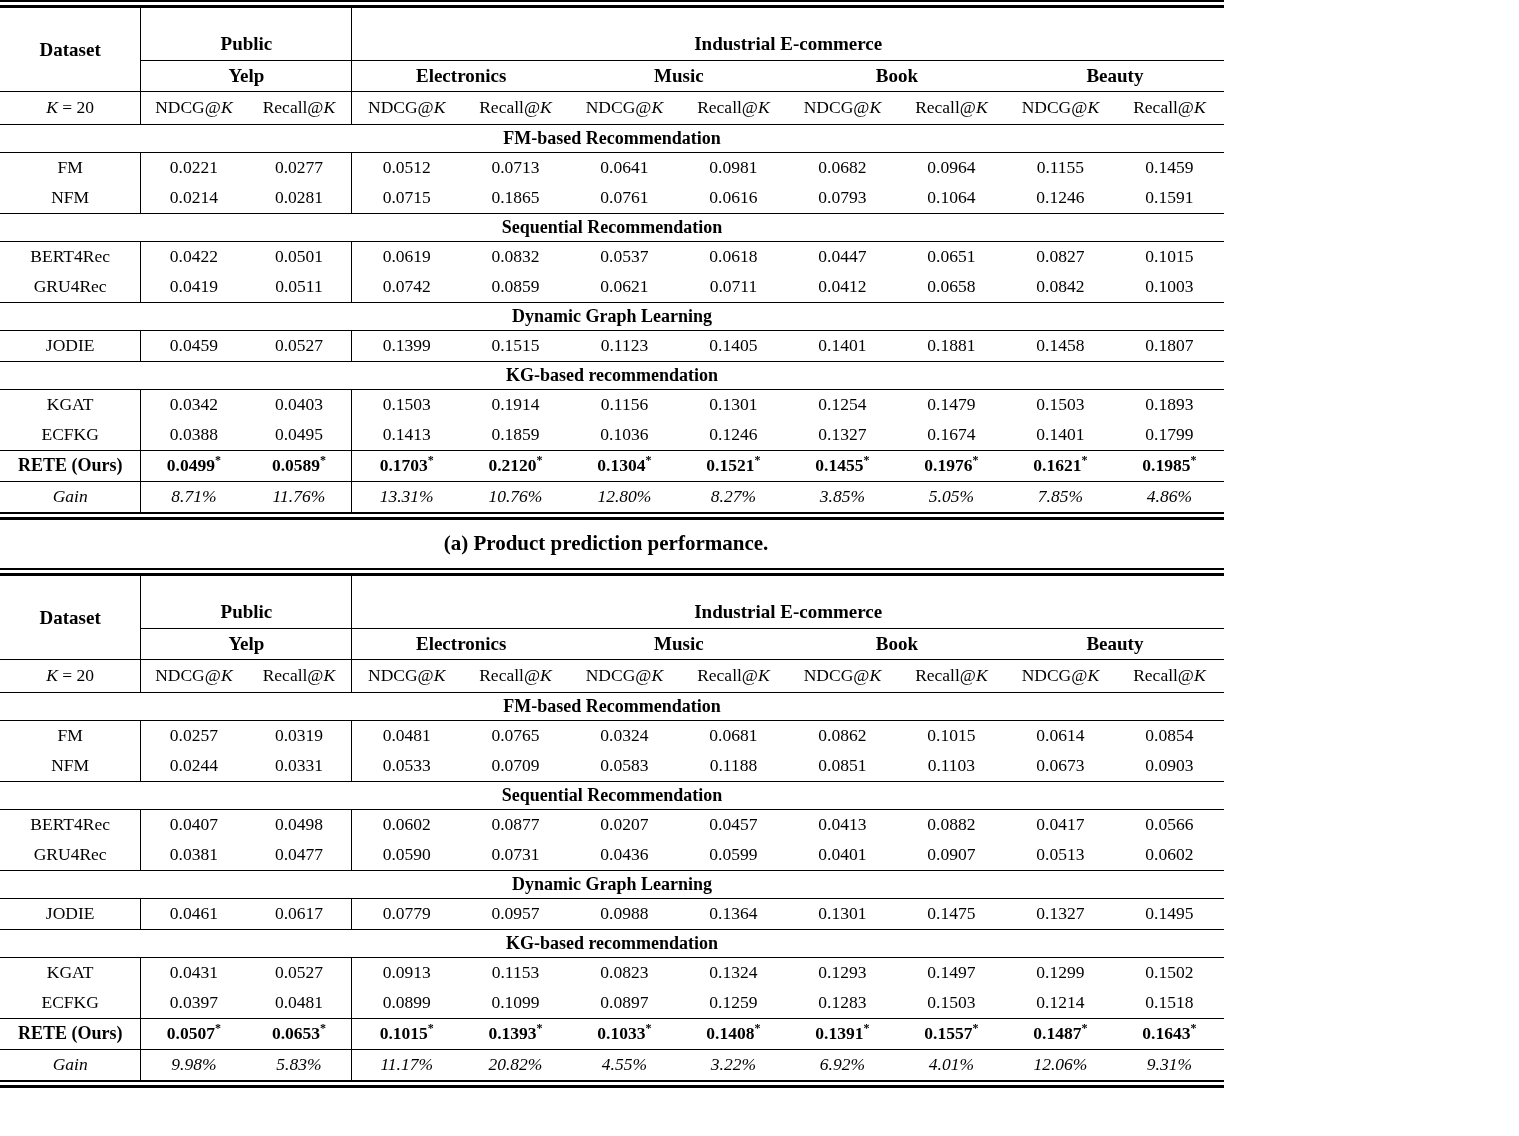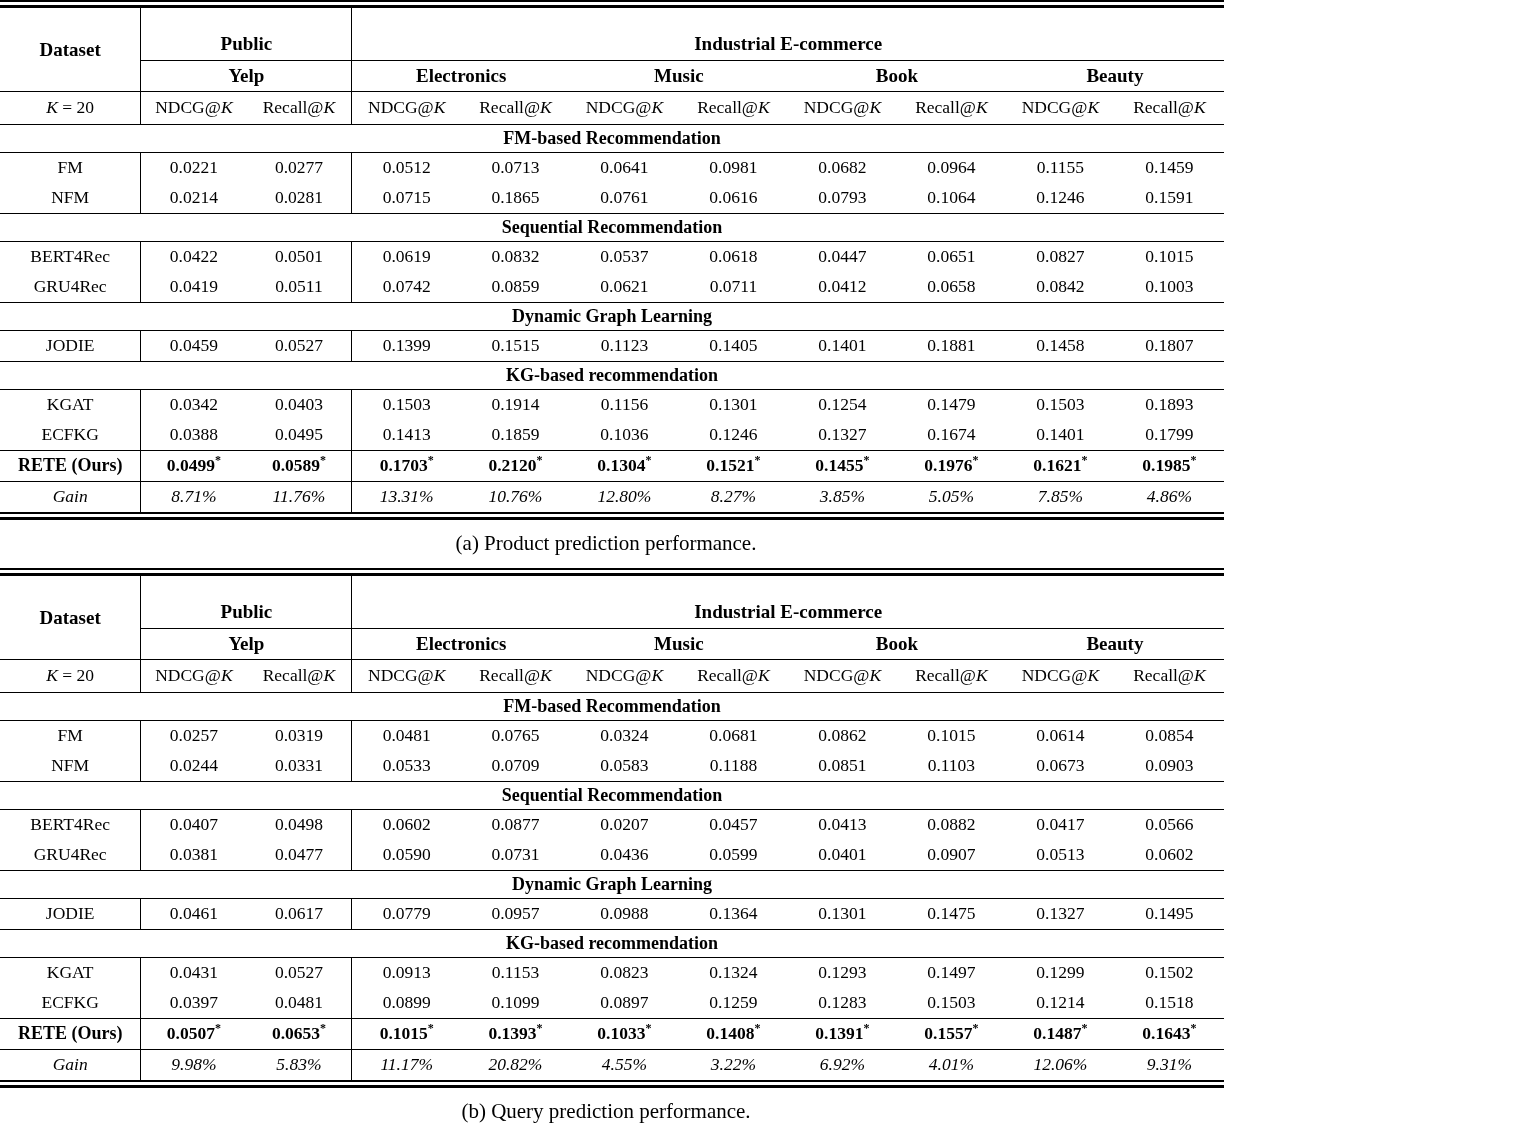--- a/index.html
+++ b/index.html
@@ -43,21 +43,21 @@
   }
   td.model{font-size:17.5px;padding:4px 2px 5px;border-right:1.2px solid #000;}
   td.val{font-size:17.5px;padding:4px 2px 5px;}
   tr.rule-below td{border-bottom:1.8px solid #000;}
   tr.rete td{font-weight:bold;margin-top:15px;}
   tr.rete td.model{font-size:18px;}
   tr.rete sup{font-size:12px;line-height:0;}
   tr.gain td{font-style:italic;}
   .caption{
     text-align:center;
-    font-weight:normal;
+    font-weight:bold;
     font-size:21px;
     margin:11px 12px 12px 0;
   }
   i{font-style:italic;}
 </style>
 </head>
 <body>
 
 <div class="table-block">
   <div class="dbl-rule"></div>
@@ -407,14 +407,13 @@
           <td class="val">4.55%</td>
           <td class="val">3.22%</td>
           <td class="val">6.92%</td>
           <td class="val">4.01%</td>
           <td class="val">12.06%</td>
           <td class="val">9.31%</td>
         </tr>
       </tbody>
   </table>
   <div class="dbl-rule"></div>
-  <div class="caption">(b) Query prediction performance.</div>
 </div>
 
 </body></html>

